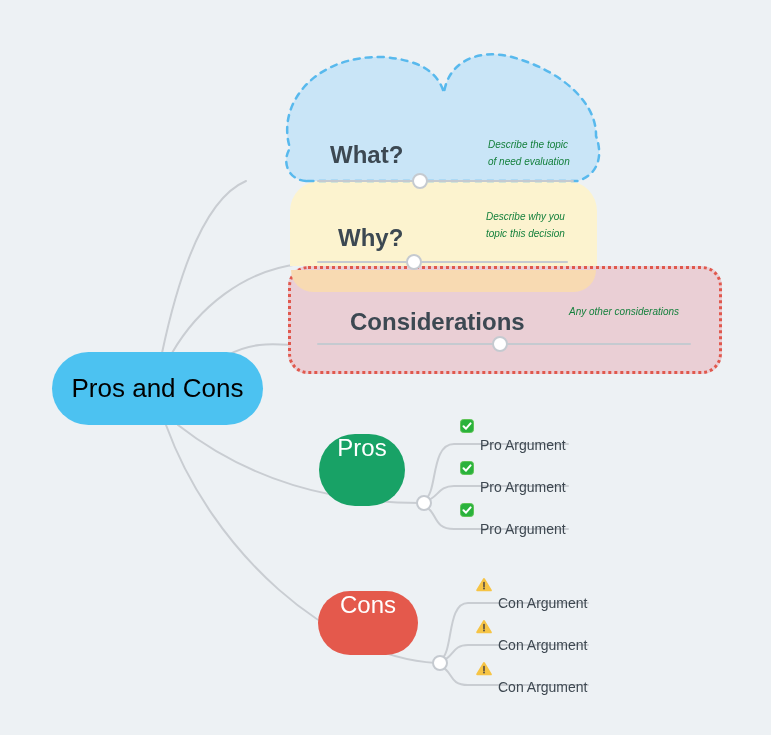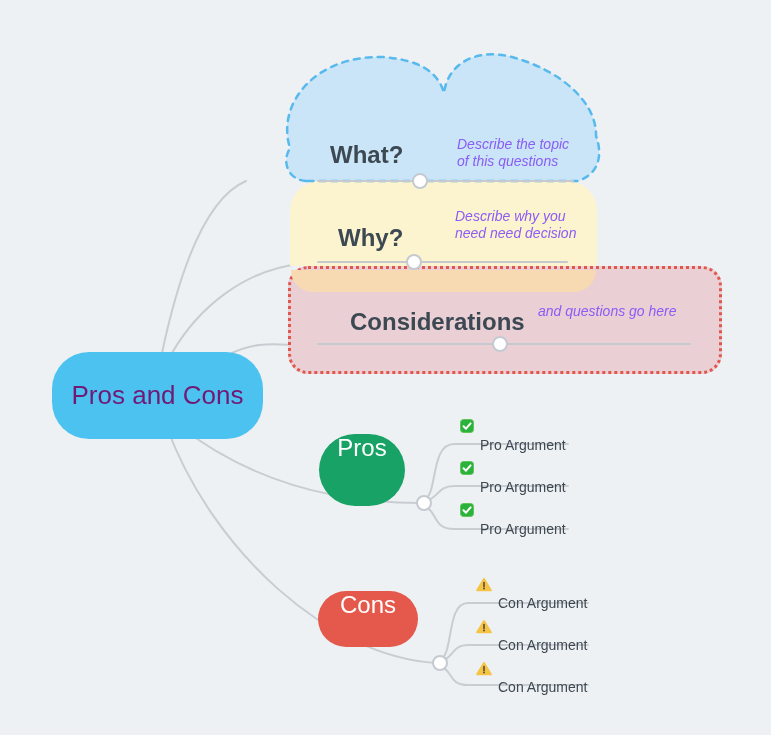--- a/index.html
+++ b/index.html
@@ -6,46 +6,46 @@
   body{
     width:771px;height:735px;position:relative;overflow:hidden;
     background:#EDF1F4;
     font-family:"Liberation Sans", sans-serif;
   }
   svg.layer{position:absolute;left:0;top:0;pointer-events:none;}
   .node-title{
     position:absolute;font-weight:bold;font-size:24px;color:#3C4852;white-space:nowrap;
   }
   .node-desc{
-    position:absolute;font-style:italic;font-size:14px;line-height:17px;color:#8b5cf6;white-space:nowrap;
+    position:absolute;font-style:italic;font-size:10px;line-height:17px;color:#15803d;white-space:nowrap;margin-left:31px;
   }
   .why-box{
     position:absolute;left:290px;top:181px;width:307px;height:85px;
     background:#FCF3CF;border-radius:30px 30px 0 0;
   }
   .why-overlap{
     position:absolute;left:291px;top:270px;width:305px;height:22px;
     background:#F8DAB2;border-radius:0 0 28px 28px;
   }
   .considerations-box{
     position:absolute;left:288px;top:266px;width:428px;height:102px;
     background:#EACFD5;border:3px dotted #E0584D;border-radius:20px;
   }
   .root-pill{
-    position:absolute;left:52px;top:352px;width:211px;height:87px;
+    position:absolute;left:52px;top:352px;width:211px;height:73px;
     background:#4CC2F1;border-radius:37px;
     display:flex;align-items:center;justify-content:center;
-    color:#701a75;font-size:26px;
+    color:#000000;font-size:26px;
   }
   .blob{
     position:absolute;display:flex;align-items:flex-start;justify-content:center;
     color:#FFFFFF;font-size:24px;border-radius:40px;
   }
   .blob.pros{left:319px;top:434px;width:86px;height:72px;background:#18A266;}
-  .blob.cons{left:318px;top:591px;width:100px;height:56px;background:#E4594C;}
+  .blob.cons{left:318px;top:591px;width:100px;height:64px;background:#E4594C;}
   .arg-row{
     position:absolute;height:20px;display:flex;align-items:center;gap:6px;
   }
   .arg-label{font-size:14px;color:#3E4851;white-space:nowrap;margin-top:38px;}
   .icon{display:inline-flex;align-items:center;justify-content:center;}
   .cloud-wrap{position:absolute;left:270px;top:38px;width:345px;height:165px;}
 </style>
 </head>
 <body>
 
@@ -65,44 +65,44 @@
   </g>
 </svg>
 
 <div class="considerations-box"></div>
 <div class="why-overlap"></div>
 
 <div class="why-box"></div>
 <span class="node-title" style="left:338px;top:224px;">Why?</span>
 <div class="node-desc" style="left:455px;top:208px;">
   <div>Describe why you</div>
-  <div>need need decision</div>
+  <div>topic this decision</div>
 </div>
 
 <span class="node-title" style="left:330px;top:308px;margin-left:20px;">Considerations</span>
 <div class="node-desc" style="left:538px;top:303px;">
-  <div>and questions go here</div>
+  <div>Any other considerations</div>
 </div>
 
 <div class="cloud-wrap">
   <svg width="345" height="165" viewBox="270 38 345 165">
     <path d="M 306 181
              C 289 180, 281 163, 290 148
              C 276 104, 315 55, 383 57
              C 420 60, 438 72, 444 93
              C 448 62, 478 48, 512 57
              C 560 70, 597 102, 596 136
              C 603 155, 599 174, 578 181
              L 306 181 Z" fill="#C9E5F7" stroke="#58B9ED" stroke-width="2.5" stroke-dasharray="6 6" stroke-linecap="round"></path>
   </svg>
 </div>
 <span class="node-title" style="left:330px;top:141px;">What?</span>
 <div class="node-desc" style="left:457px;top:136px;">
   <div>Describe the topic</div>
-  <div>of this questions</div>
+  <div>of need evaluation</div>
 </div>
 
 <div class="root-pill">
   <span>Pros and Cons</span>
 </div>
 
 <div class="blob pros">
   <span>Pros</span>
 </div>
 <div class="blob cons">

